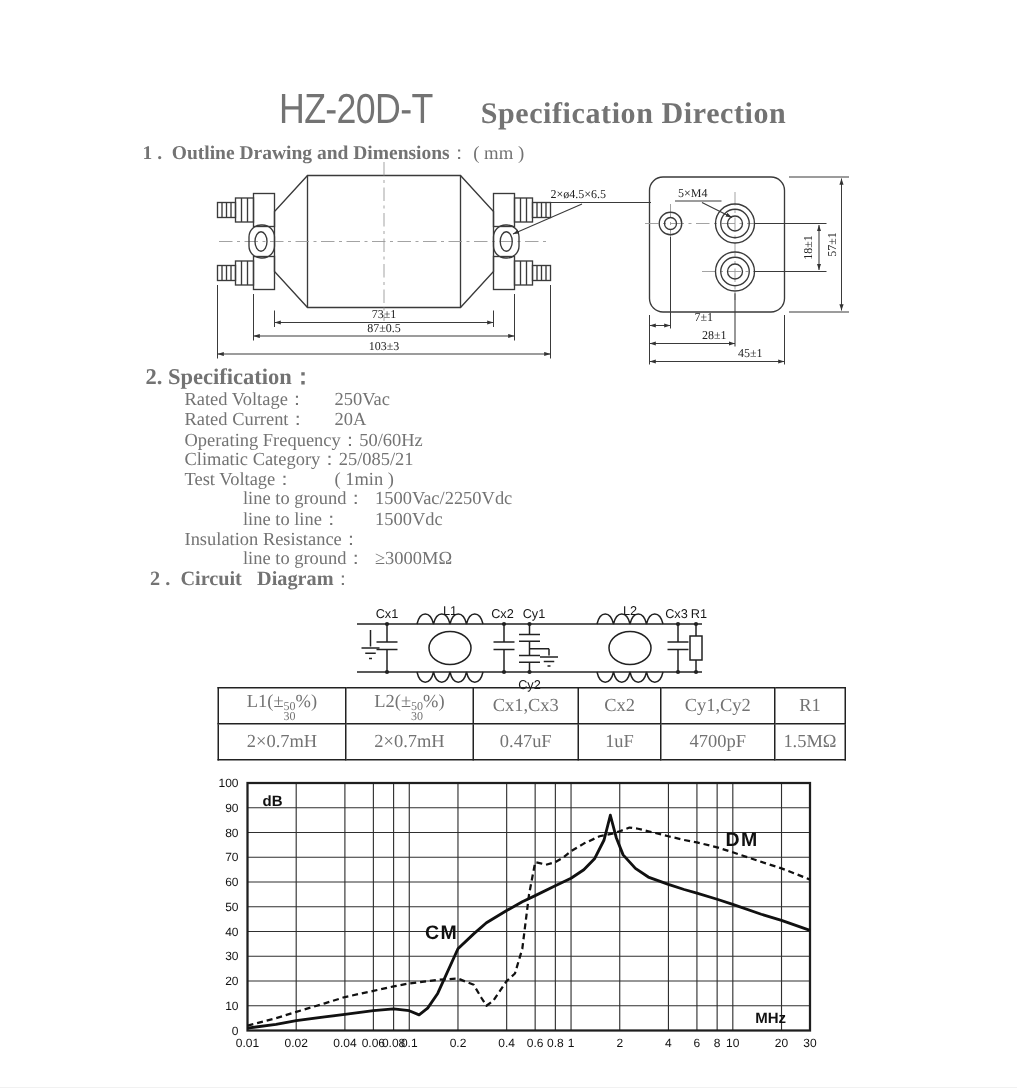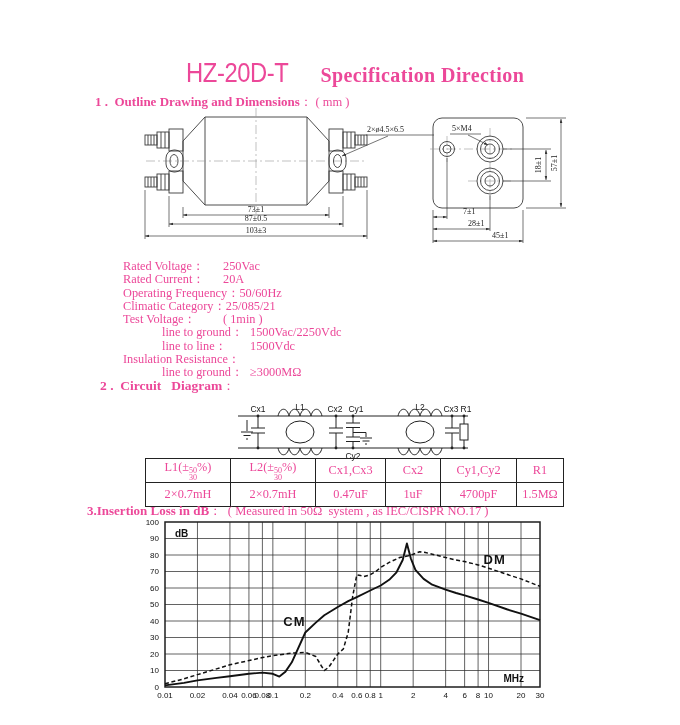--- a/index.html
+++ b/index.html
@@ -1,17 +1,17 @@
 <!DOCTYPE html>
 <html><head>
 <meta charset="utf-8">
 <style>
   html,body{margin:0;padding:0;background:#e8e8e8;}
   .page{position:relative;width:680px;height:725px;background:#ffffff;
-        font-family:"Liberation Serif",serif;color:#ec4899;overflow:hidden;}
+        font-family:"Liberation Serif",serif;color:#737373;overflow:hidden;}
 
   
   .title-row{position:absolute;left:186px;top:57px;display:flex;align-items:baseline;gap:14px;}
   .model{font-family:"Liberation Sans",sans-serif;font-size:28px;font-weight:500;
          display:inline-block;transform:scaleX(.85);transform-origin:left bottom;letter-spacing:-.5px;}
   .subtitle{font-size:20px;font-weight:bold;letter-spacing:.4px;}
 
   
   .h-s1{position:absolute;left:95px;top:94px;font-size:13px;font-weight:bold;white-space:pre;}
   .h-s2{position:absolute;left:97px;top:242px;font-size:15px;font-weight:bold;white-space:pre;}
@@ -188,20 +188,21 @@
       </g>
     </g>
     <text class="draw-text" x="452" y="131">5×M4</text>
     <text class="draw-text" x="541" y="165" text-anchor="middle" transform="rotate(-90 541 165)">18±1</text>
     <text class="draw-text" x="557" y="163" text-anchor="middle" transform="rotate(-90 557 163)">57±1</text>
     <text class="draw-text" x="463" y="214">7±1</text>
     <text class="draw-text" x="468" y="226">28±1</text>
     <text class="draw-text" x="492" y="238">45±1</text>
   </svg>
 
+  <div class="h-s2"><span>2.</span><span> </span><span>Specification：</span></div>
 
   <div class="spec">
     <div class="spec-row i1">
         <span class="spec-lbl">Rated Voltage：</span>
         <span class="spec-val">250Vac</span>
       </div>
     <div class="spec-row i1">
         <span class="spec-lbl">Rated Current：</span>
         <span class="spec-val">20A</span>
       </div>
@@ -353,21 +354,20 @@
       <td>2×0.7mH</td>
       <td>2×0.7mH</td>
       <td>0.47uF</td>
       <td>1uF</td>
       <td>4700pF</td>
       <td>1.5MΩ</td>
     </tr>
   </tbody>
     </table>
 
-  <div class="h-s3"><span>3.Insertion Loss in dB</span><span class="h-suffix">：  ( Measured in 50Ω  system , as IEC/CISPR NO.17 )</span></div>
 
   <svg id="chart" style="left:130px;top:512px;width:432px;height:200px;" viewBox="130 512 432 200" xmlns="http://www.w3.org/2000/svg">
       <text x="159" y="689.8" text-anchor="end" class="tick">0</text>
       <line x1="165" y1="670.5" x2="540" y2="670.5" stroke="#2f2f2f" stroke-width="0.75"></line>
       <text x="159" y="673.3" text-anchor="end" class="tick">10</text>
       <line x1="165" y1="654" x2="540" y2="654" stroke="#2f2f2f" stroke-width="0.75"></line>
       <text x="159" y="656.8" text-anchor="end" class="tick">20</text>
       <line x1="165" y1="637.5" x2="540" y2="637.5" stroke="#2f2f2f" stroke-width="0.75"></line>
       <text x="159" y="640.3" text-anchor="end" class="tick">30</text>
       <line x1="165" y1="621" x2="540" y2="621" stroke="#2f2f2f" stroke-width="0.75"></line>

